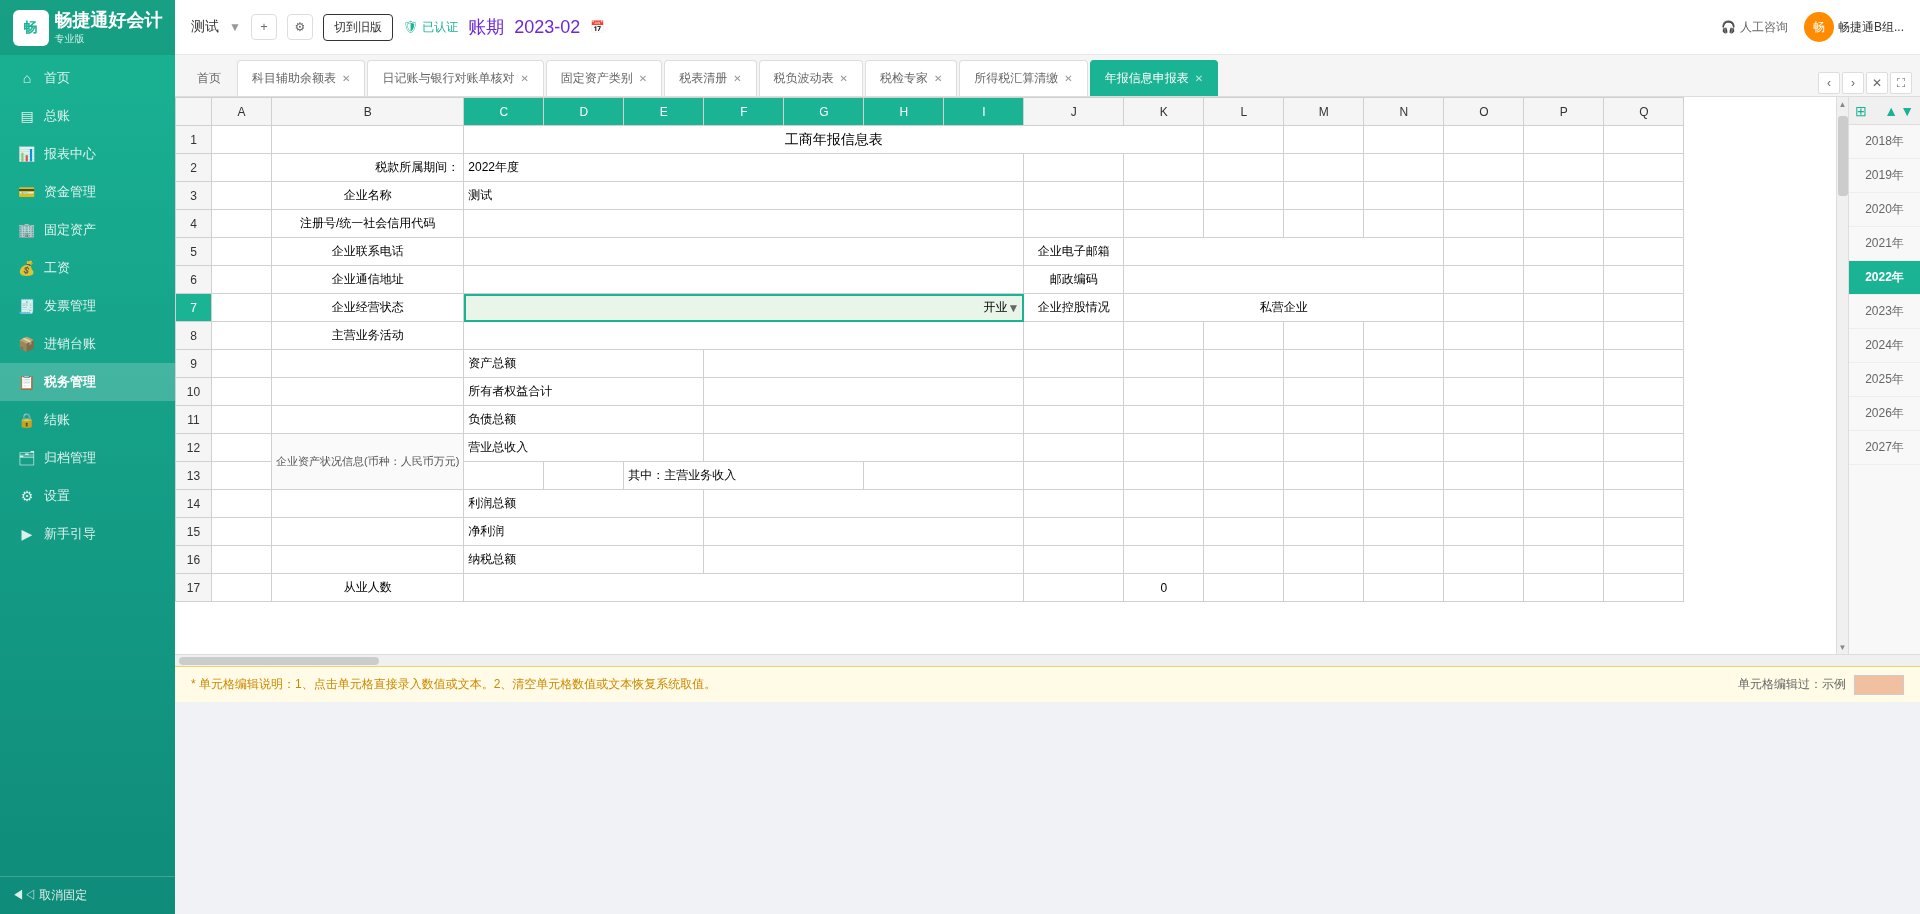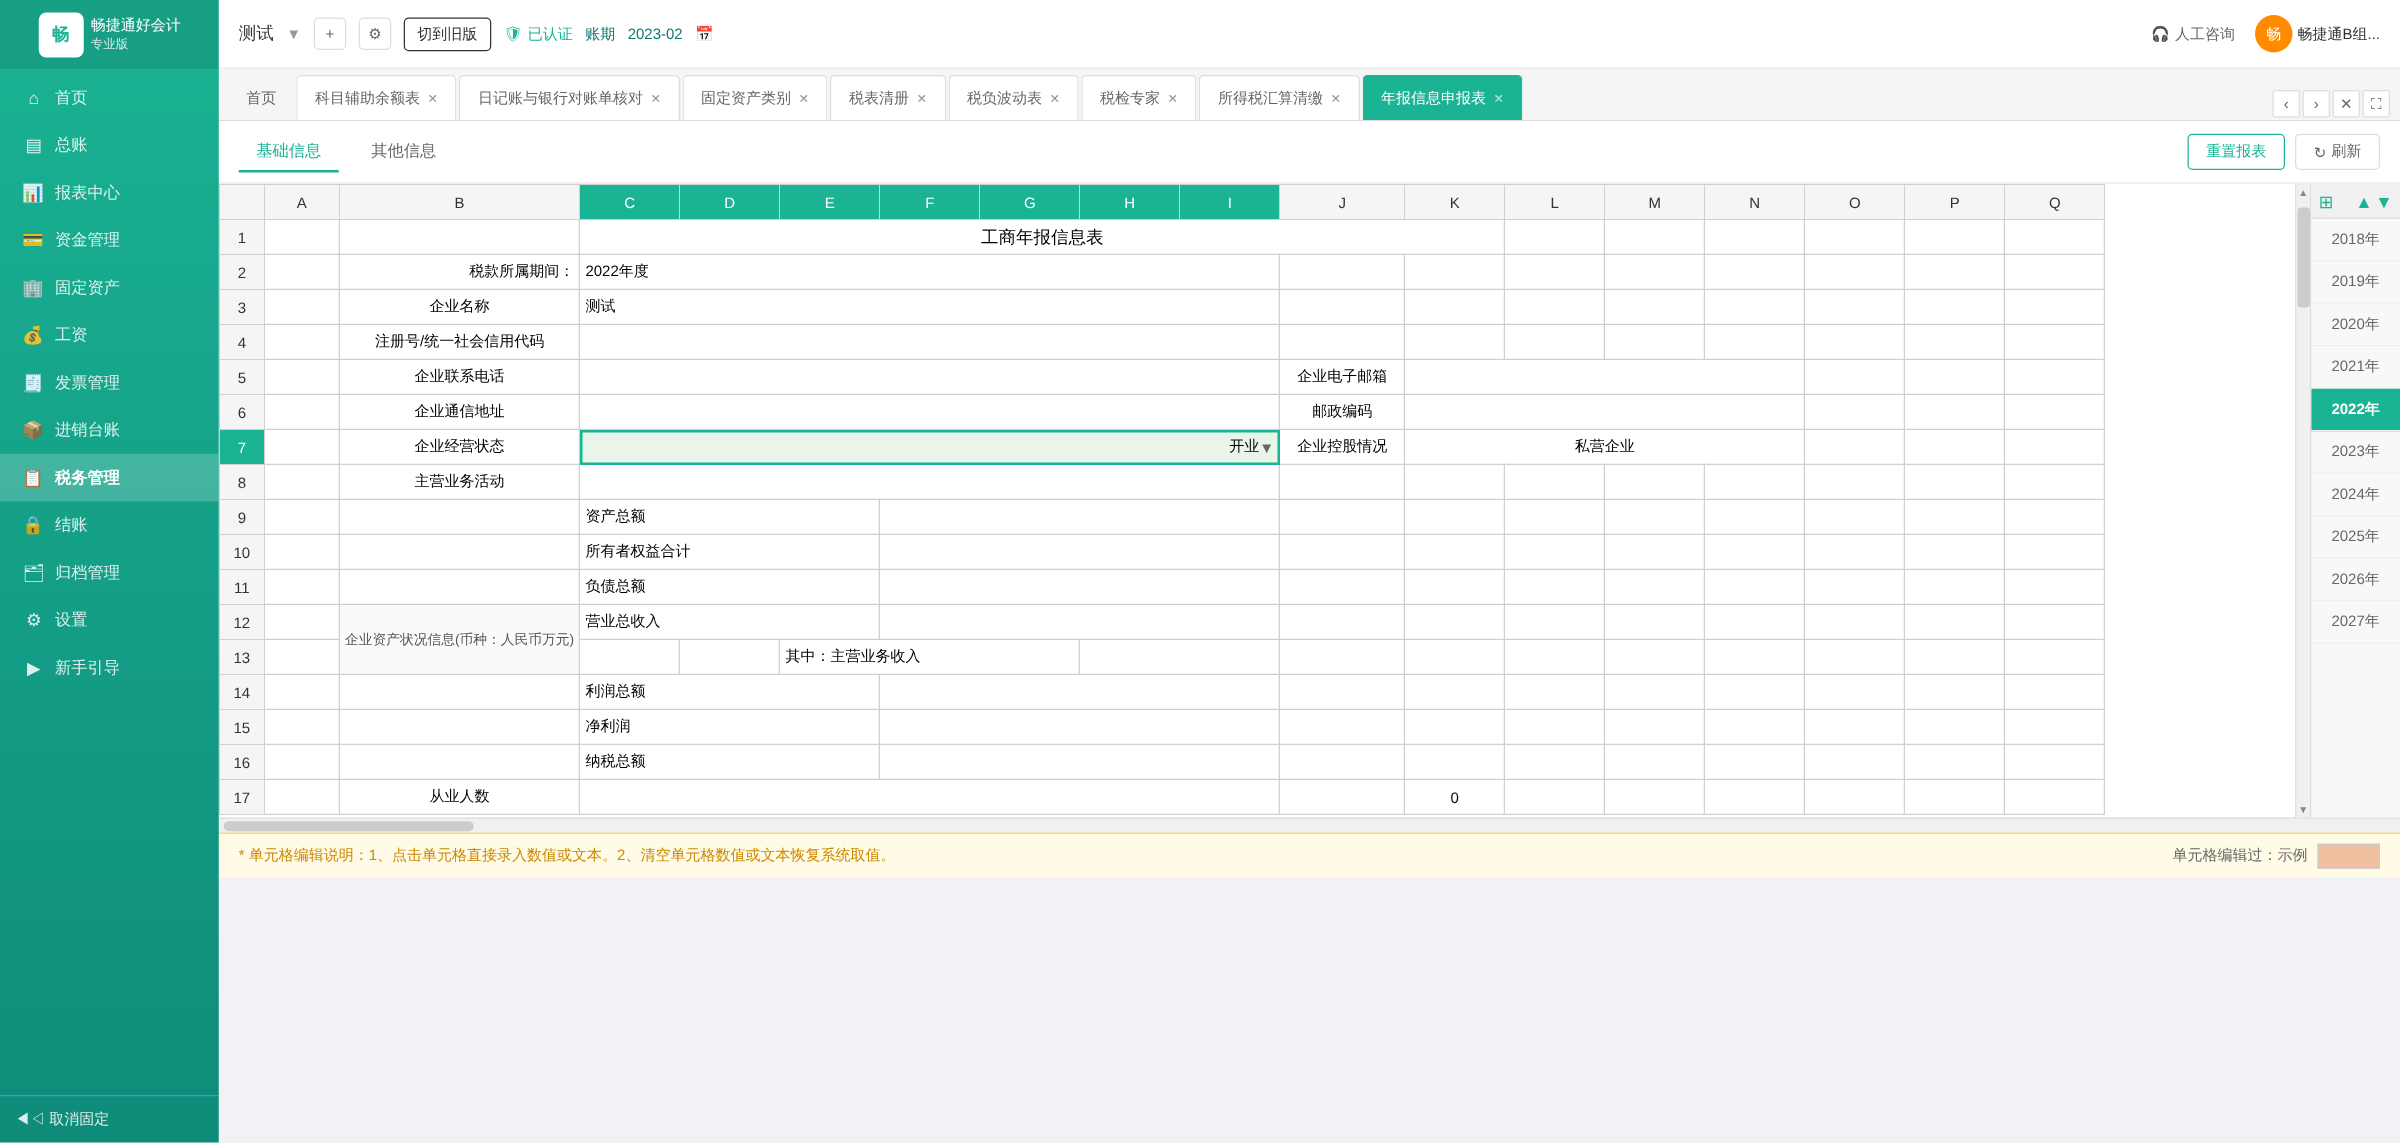--- a/index.html
+++ b/index.html
@@ -13,21 +13,21 @@
     }
     .sidebar-logo {
       height: 55px; display: flex; align-items: center; justify-content: center;
       background: rgba(0,0,0,0.1); padding: 8px;
     }
     .logo-icon {
       width: 36px; height: 36px; background: white; border-radius: 6px;
       display: flex; align-items: center; justify-content: center;
       color: #1ab394; font-size: 14px; font-weight: bold; margin-right: 6px;
     }
-    .logo-text { color: white; font-size: 12px; font-weight: normal; line-height: 1.3; }
+    .logo-text { color: white; font-size: 18px; font-weight: bold; line-height: 1.3; }
     .logo-sub { color: rgba(255,255,255,0.8); font-size: 10px; }
     .sidebar-nav { flex: 1; overflow-y: auto; padding: 4px 0; }
     .sidebar-item {
       display: flex; align-items: center; padding: 10px 18px; color: rgba(255,255,255,0.85);
       cursor: pointer; transition: background 0.2s; font-size: 13px;
     }
     .sidebar-item.active { background: rgba(255,255,255,0.2); color: white; font-weight: bold; }
     .sidebar-item .nav-icon { width: 18px; height: 18px; margin-right: 8px; display: flex; align-items: center; justify-content: center; font-size: 14px; }
     .sidebar-footer {
       padding: 10px 12px; border-top: 1px solid rgba(255,255,255,0.2);
@@ -51,21 +51,21 @@
       width: 26px; height: 26px; border: 1px solid #ddd; border-radius: 4px;
       display: flex; align-items: center; justify-content: center; cursor: pointer; color: #666;
     }
     .topbar-switch {
       border: 1px solid #333; border-radius: 4px; padding: 4px 10px;
       font-size: 12px; cursor: pointer; color: #333;
     }
     .topbar-verified {
       display: flex; align-items: center; gap: 4px; color: #1ab394; font-size: 12px;
     }
-    .topbar-period { font-size: 12px; color: #0f766e; }
+    .topbar-period { font-size: 18px; color: #6d28d9; }
     .topbar-right { margin-left: auto; display: flex; align-items: center; gap: 16px; }
     .topbar-service { display: flex; align-items: center; gap: 4px; color: #666; font-size: 12px; cursor: pointer; }
     .topbar-user { display: flex; align-items: center; gap: 4px; color: #333; font-size: 12px; cursor: pointer; }
     .user-avatar {
       width: 30px; height: 30px; border-radius: 50%; background: #ff8c00;
       display: flex; align-items: center; justify-content: center; color: white; font-size: 12px;
     }
 
     
     .tabbar {
@@ -336,31 +336,20 @@
       <div class="tab-ctrl-btn">‹</div>
       <div class="tab-ctrl-btn">›</div>
       <div class="tab-ctrl-btn">✕</div>
       <div class="tab-ctrl-btn">⛶</div>
     </div>
   </div>
 
   <div class="content">
     <div class="sheet-container">
 
-      <div class="sheet-toolbar">
-        <div class="sheet-tab">基础信息</div>
-        <div class="sheet-tab inactive">其他信息</div>
-        <div class="sheet-actions">
-          <button class="btn-reset">重置报表</button>
-          <button class="btn-refresh">
-            <span>↻</span>
-            <span>刷新</span>
-          </button>
-        </div>
-      </div>
 
       <div class="spreadsheet-wrapper">
         <div class="spreadsheet-area">
           <table class="spreadsheet">
             <thead>
               <tr>
                 <th class="corner-header"></th>
                 <th class="col-header">A</th>
                 <th class="col-header" style="min-width:100px;">B</th>
                 <th class="col-header selected" style="min-width:80px;">C</th>

